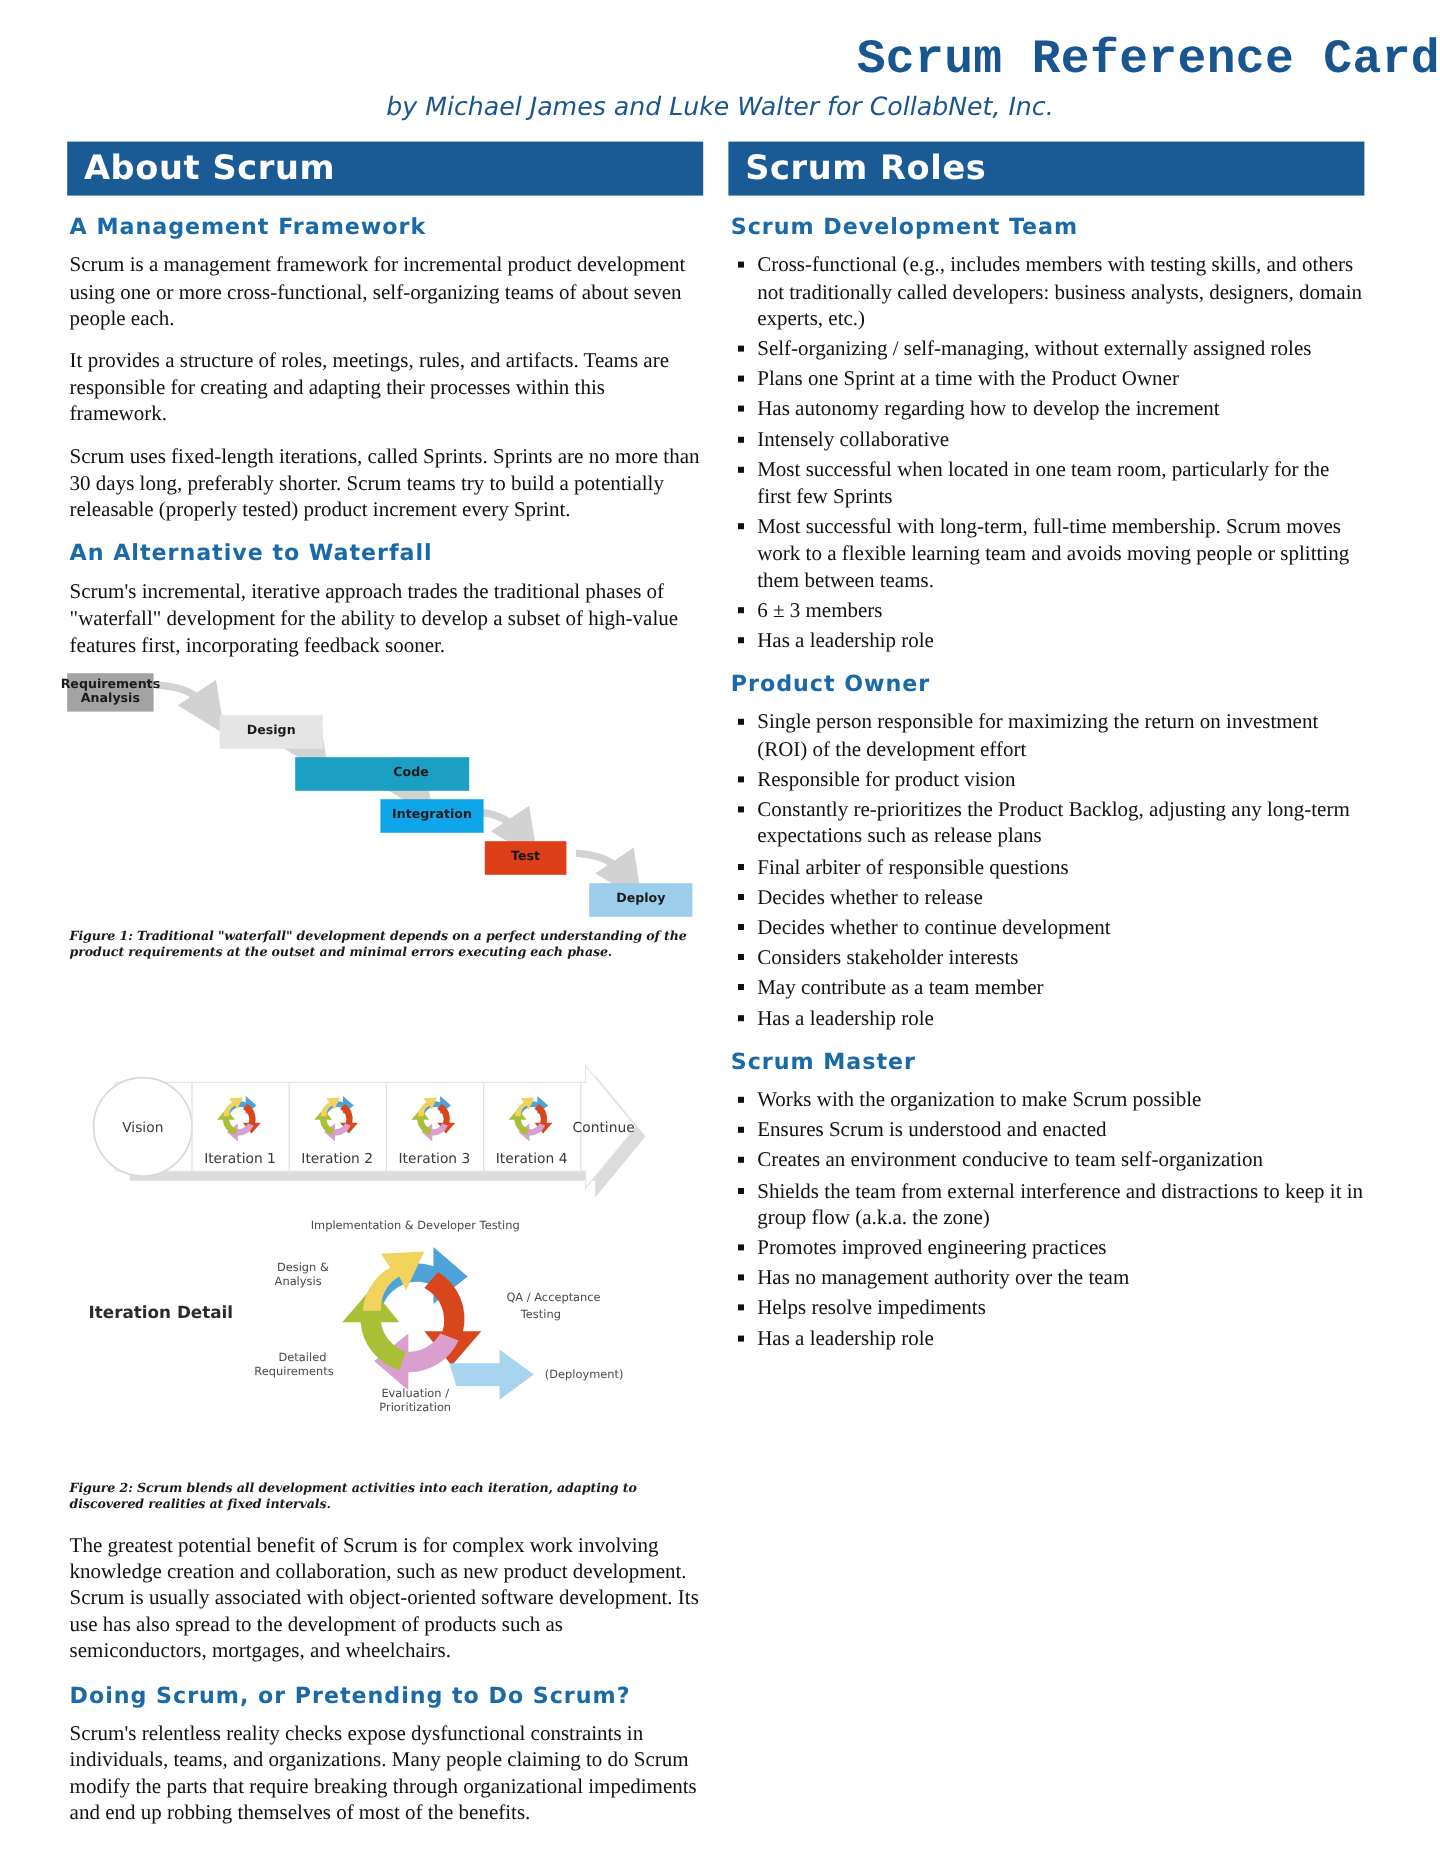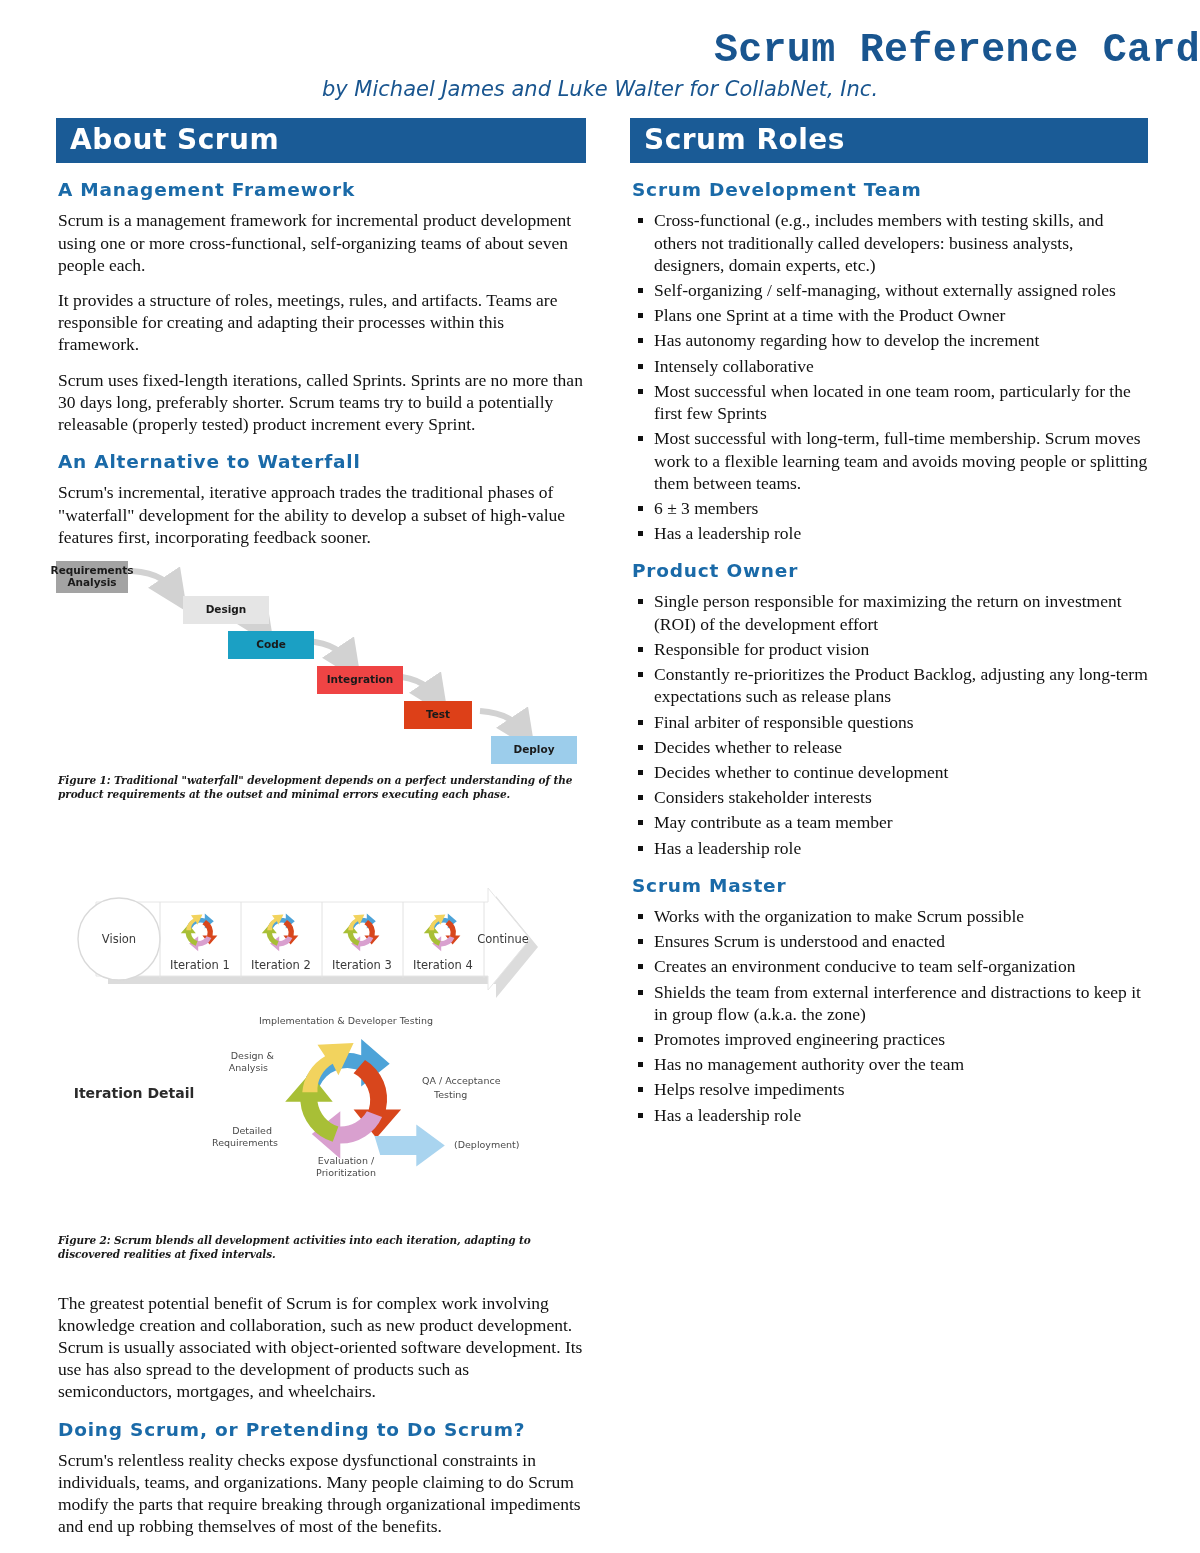--- a/index.html
+++ b/index.html
@@ -31,21 +31,21 @@
     font-size:21px;
     color:#19558f;
   }
 
   
   .columns {
     position:absolute;
     top:118px; left:56px;
     width:1092px;
     display:flex;
-    gap:44px;
+    gap:21px;
   }
   .col { width:530px; }
 
   .section-bar {
     background:#1a5b96;
     color:#ffffff;
     font-family:"DejaVu Sans", sans-serif;
     font-weight:bold;
     font-size:28px;
     letter-spacing:0.5px;
@@ -183,24 +183,24 @@
             <path d="M424,150 C452,152 460,162 466,171"></path>
           </g>
         </svg>
         
         <div class="wf-box" style="left:0px;  top:0px;   width:72px;  height:32px; background:#a3a3a3;">
           <span>Requirements Analysis</span>
         </div>
         <div class="wf-box" style="left:87px; top:35px;  width:86px; height:28px; background:#e5e5e5;margin-left:40px;">
           <span>Design</span>
         </div>
-        <div class="wf-box" style="left:172px;top:70px;  width:86px; height:28px; background:#1ba0c4;">
+        <div class="wf-box" style="left:190px;top:70px;  width:97px; height:28px; background:#1ba0c4;padding-left:48px;">
           <span>Code</span>
         </div>
-        <div class="wf-box" style="left:261px;top:105px; width:86px; height:28px; background:#ef4444;justify-content:center;">
+        <div class="wf-box" style="left:261px;top:105px; width:86px; height:28px; background:#0ea5e9;justify-content:center;">
           <span>Integration</span>
         </div>
         <div class="wf-box" style="left:348px;top:140px; width:68px; height:28px; background:#dd4018;">
           <span>Test</span>
         </div>
         <div class="wf-box" style="left:435px;top:175px; width:86px; height:28px; background:#9ccdeb;">
           <span>Deploy</span>
         </div>
       </div>
 
@@ -287,21 +287,21 @@
 
           <text class="wheel-lbl" x="218" y="183" text-anchor="end">Design &amp;</text>
           <text class="wheel-lbl" x="212" y="195" text-anchor="end">Analysis</text>
 
           <text class="wheel-lbl" x="398" y="272">(Deployment)</text>
         </svg>
       </div>
 
       <div class="caption" style="margin-top:28px;">Figure 2: Scrum blends all development activities into each iteration, adapting to discovered realities at fixed intervals.</div>
 
-      <p class="body" style="margin-top:30px;">The greatest potential benefit of Scrum is for complex work involving knowledge creation and collaboration, such as new product development. Scrum is usually associated with object-oriented software development. Its use has also spread to the development of products such as semiconductors, mortgages, and wheelchairs.</p>
+      <p class="body" style="margin-top:14px;">The greatest potential benefit of Scrum is for complex work involving knowledge creation and collaboration, such as new product development. Scrum is usually associated with object-oriented software development. Its use has also spread to the development of products such as semiconductors, mortgages, and wheelchairs.</p>
 
       <h3 class="sub">Doing Scrum, or Pretending to Do Scrum?</h3>
       <p class="body">Scrum's relentless reality checks expose dysfunctional constraints in individuals, teams, and organizations. Many people claiming to do Scrum modify the parts that require breaking through organizational impediments and end up robbing themselves of most of the benefits.</p>
     </div>
 
     <div class="col">
 
       <div class="section-bar">Scrum Roles</div>
 
       <h3 class="sub">Scrum Development Team</h3>

